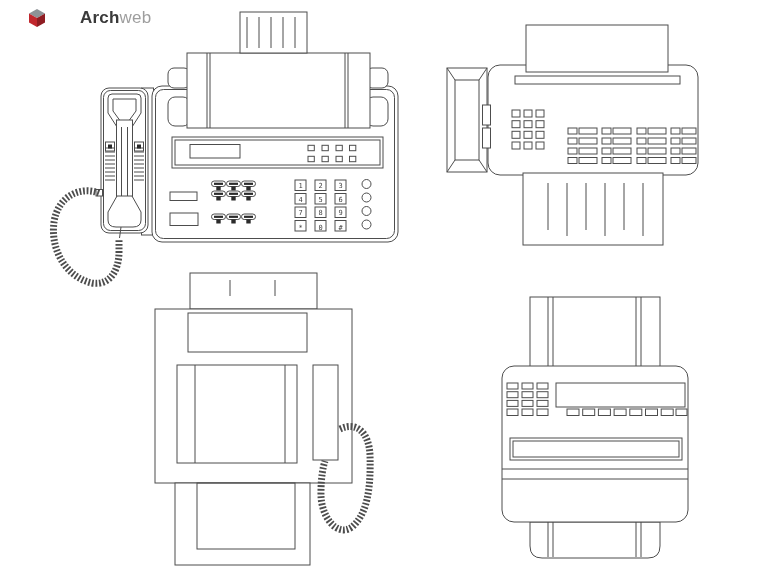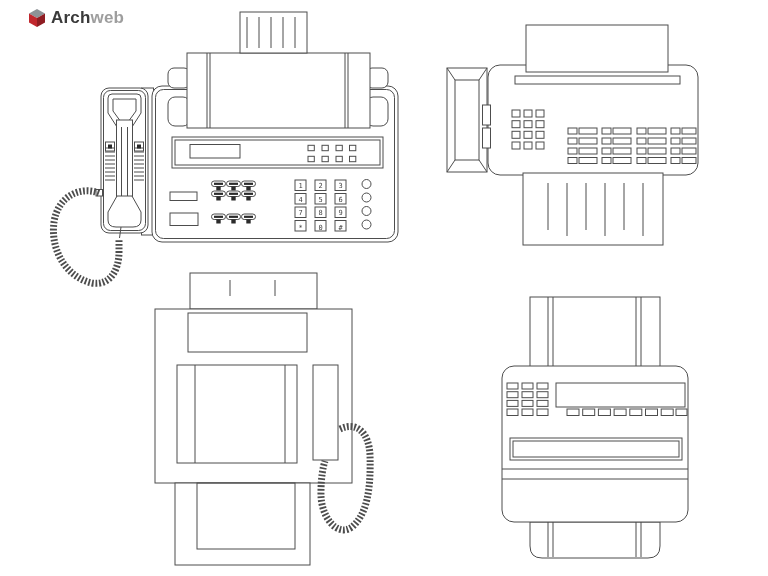--- a/index.html
+++ b/index.html
@@ -10,22 +10,22 @@
     position:relative;
     overflow:hidden;
   }
   .canvas{position:absolute;inset:0;}
   .logo{
     position:absolute;left:28px;top:8px;
     display:flex;align-items:center;gap:5px;
     user-select:none;
   }
   .logo .word{font-size:17px;font-weight:bold;letter-spacing:.2px;}
-  .logo .p1{color:#3a3a3a;}
-  .logo .p2{color:#9e9e9e;font-weight:bold;}
+  .logo .p1{color:#3a3a3a;margin-left:29px;}
+  .logo .p2{color:#9e9e9e;font-weight:normal;}
   svg{position:absolute;left:0;top:0;}
   .ln{stroke:#4d4d4d;stroke-width:1;fill:none;}
   .wh{stroke:#4d4d4d;stroke-width:1;fill:#ffffff;}
   .dk{fill:#2b2b2b;stroke:none;}
   .coil{stroke:#4d4d4d;stroke-width:7;fill:none;stroke-dasharray:1.8 1.8;}
   .digit{
     font-family:"DejaVu Sans Mono", monospace;
     font-size:7px;fill:#3f3f3f;text-anchor:middle;
   }
 </style>

